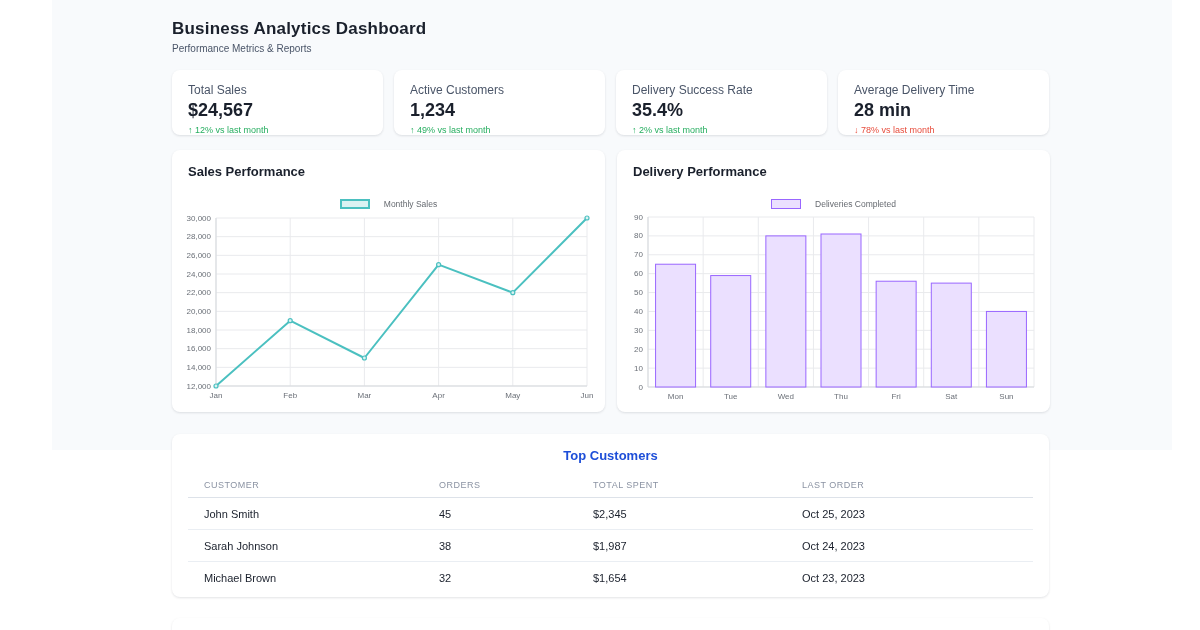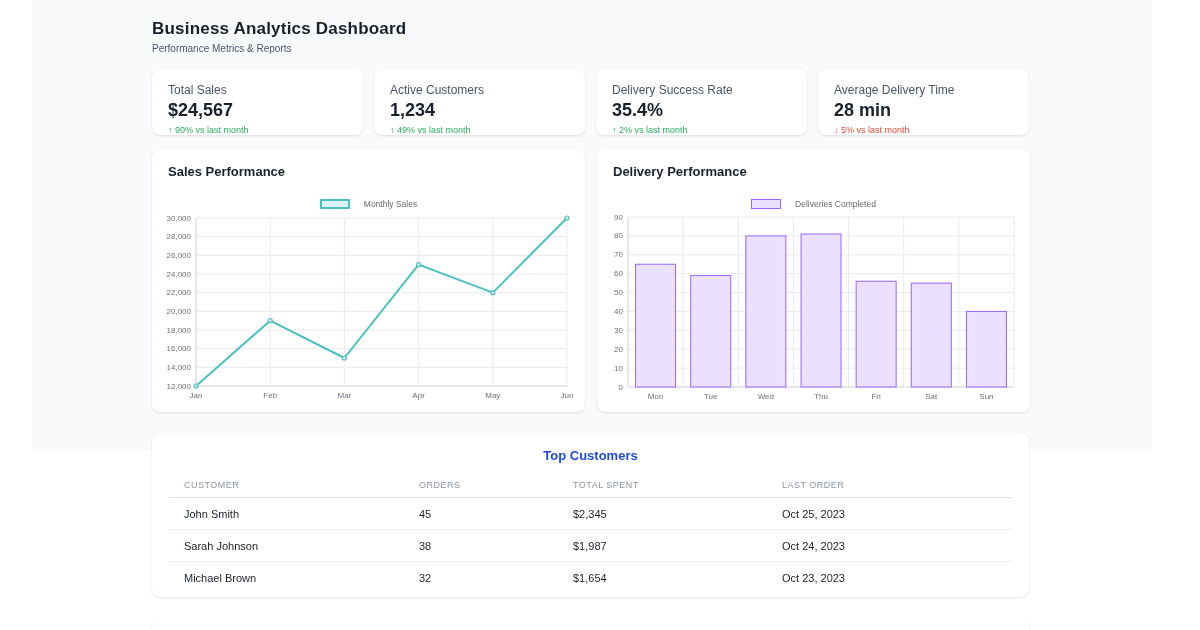--- a/index.html
+++ b/index.html
@@ -4,21 +4,21 @@
 <style>
   * { margin: 0; padding: 0; box-sizing: border-box; }
   html, body { width: 1200px; height: 630px; overflow: hidden; }
   body {
     background: #ffffff;
     font-family: "Liberation Sans", "DejaVu Sans", sans-serif;
     color: #1a202c;
   }
   .panel {
     position: absolute;
-    left: 32px; top: 0;
+    left: 52px; top: 0;
     width: 1120px; height: 450px;
     background: #f8fafc;
   }
   .content {
     position: absolute;
     left: 120px; top: 0;
     width: 877px;
     padding-top: 19px;
   }
   
@@ -73,36 +73,36 @@
 
     <header>
       <div class="page-title">Business Analytics Dashboard</div>
       <div class="page-subtitle">Performance Metrics &amp; Reports</div>
     </header>
 
     <div class="kpi-row">
       <div class="card kpi-card">
         <div class="kpi-label">Total Sales</div>
         <div class="kpi-value">$24,567</div>
-        <div class="kpi-delta" style="color: rgb(39, 174, 96);">↑ 90% vs last month</div>
+        <div class="kpi-delta" style="color: rgb(39, 174, 96);">↑ 12% vs last month</div>
       </div>
       <div class="card kpi-card">
         <div class="kpi-label">Active Customers</div>
         <div class="kpi-value">1,234</div>
         <div class="kpi-delta" style="color: rgb(39, 174, 96);">↑ 49% vs last month</div>
       </div>
       <div class="card kpi-card">
         <div class="kpi-label">Delivery Success Rate</div>
         <div class="kpi-value">35.4%</div>
         <div class="kpi-delta" style="color: rgb(39, 174, 96);">↑ 2% vs last month</div>
       </div>
       <div class="card kpi-card">
         <div class="kpi-label">Average Delivery Time</div>
         <div class="kpi-value">28 min</div>
-        <div class="kpi-delta" style="color: rgb(231, 76, 60);">↓ 5% vs last month</div>
+        <div class="kpi-delta" style="color: rgb(231, 76, 60);">↓ 78% vs last month</div>
       </div>
     </div>
 
     <div class="charts-row">
 
       <section class="card chart-card">
         <h2 class="chart-title">Sales Performance</h2>
         <div class="chart-legend">
           <span class="legend-swatch" id="line-legend-swatch" style="background: rgb(219, 242, 242); border-color: rgb(75, 192, 192); border-width: 2px;"></span>
           <span class="legend-label">Monthly Sales</span>

